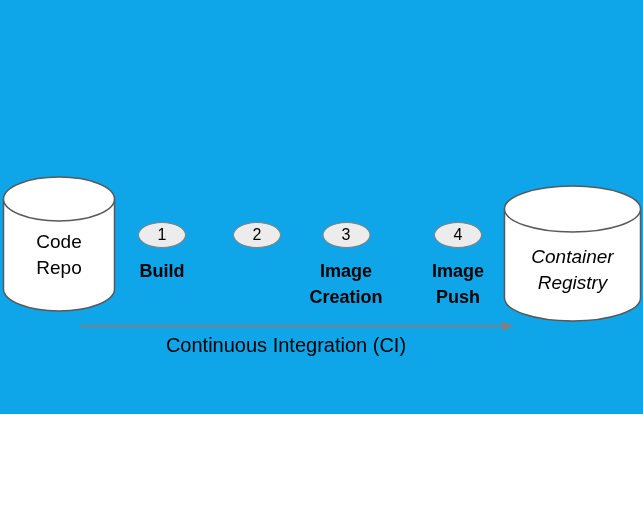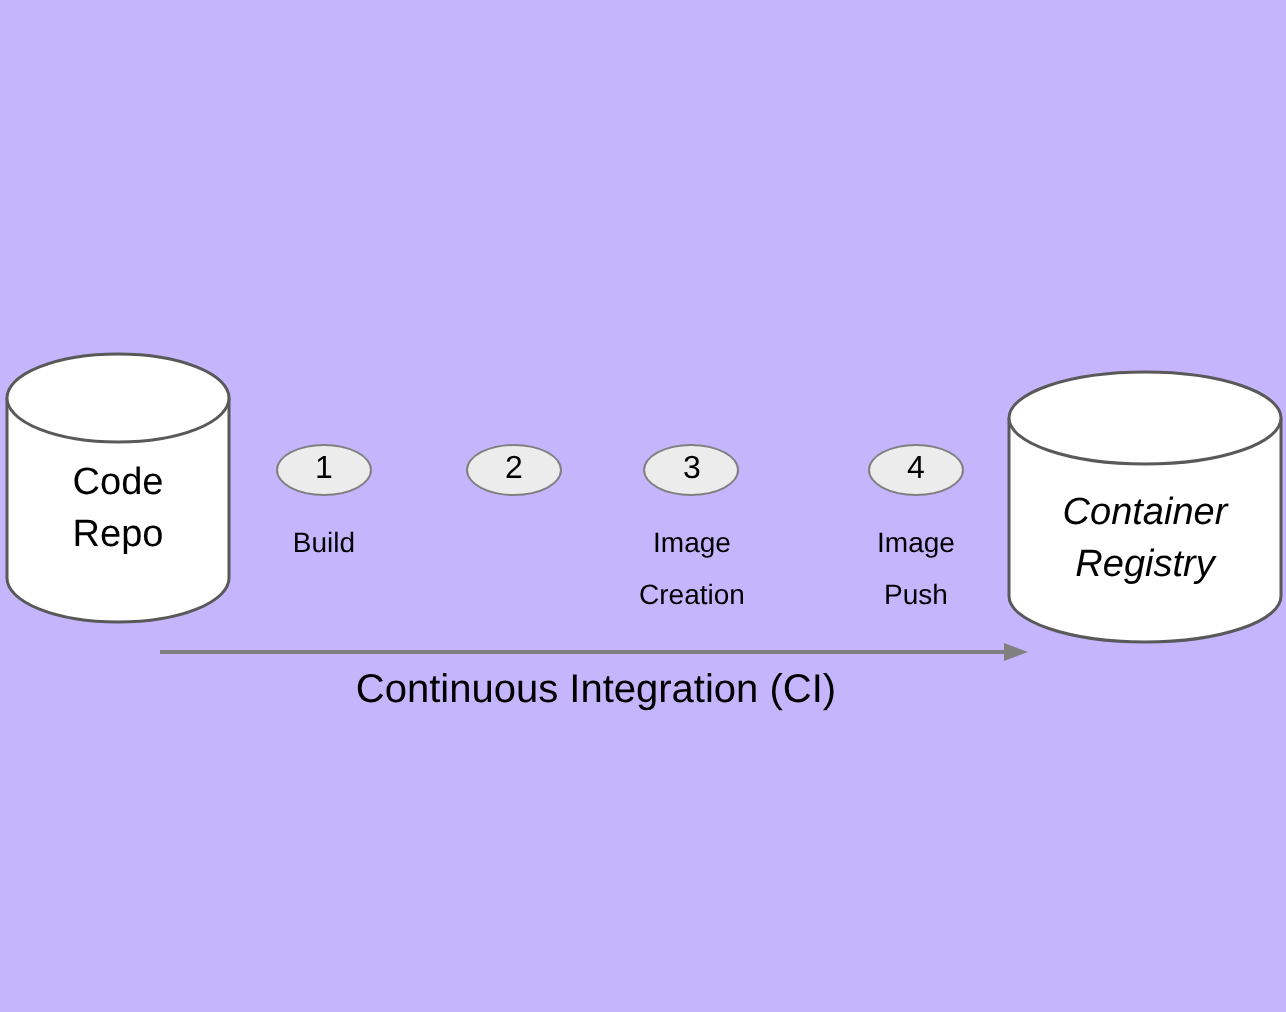--- a/index.html
+++ b/index.html
@@ -3,22 +3,22 @@
 <meta charset="utf-8">
 <style>
   html, body {
     margin: 0;
     padding: 0;
     background: #ffffff;
   }
   .canvas {
     position: relative;
     width: 643px;
-    height: 506px;
-    background: #c4b5fd;
+    height: 414px;
+    background: #0ea5e9;
     overflow: hidden;
     font-family: "Liberation Sans", "DejaVu Sans", sans-serif;
     color: #000000;
   }
   .abs { position: absolute; }
 
   
   .cyl-label {
     text-align: center;
     font-size: 19px;
@@ -43,29 +43,30 @@
     background: #ececec;
     display: flex;
     align-items: center;
     justify-content: center;
     font-size: 16px;
     color: #000000;
     box-sizing: border-box;
   }
   .step-label {
     margin-top: 10px;
-    font-size: 14px;
+    font-size: 18px;
     line-height: 26px;
     white-space: pre-line;
     color: #000000;
+    font-weight: bold;
   }
 
   .arrow-label {
     position: absolute;
-    left: 80px;
+    left: 68px;
     top: 334px;
     width: 436px;
     text-align: center;
     font-size: 20px;
     color: #000000;
   }
 
   svg { display: block; }
 </style>
 </head>

